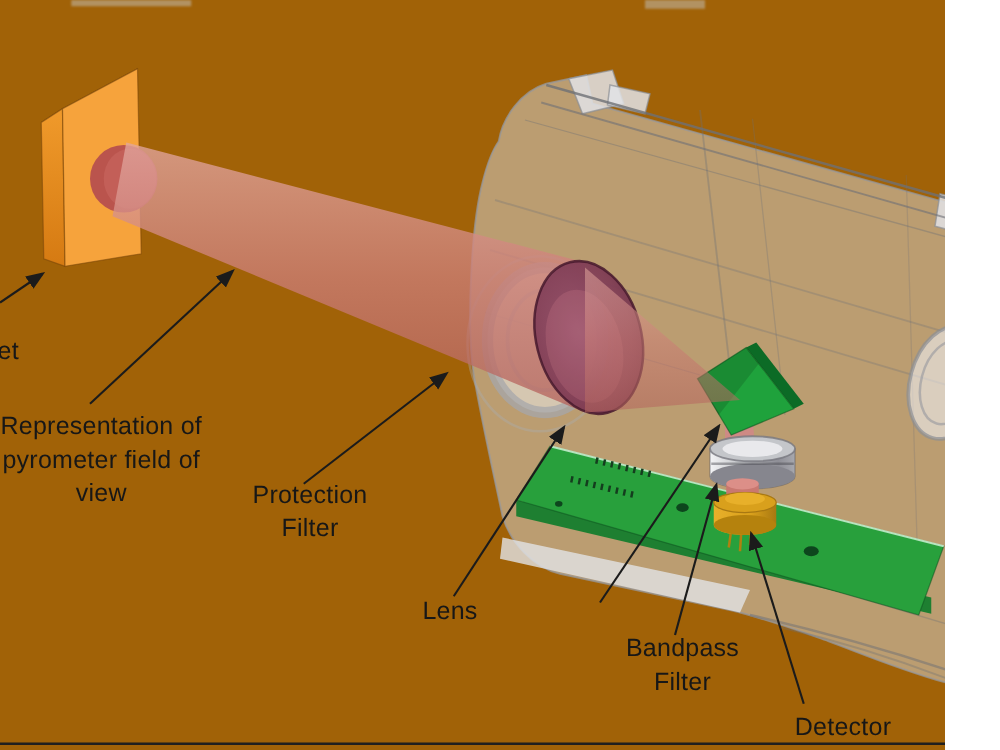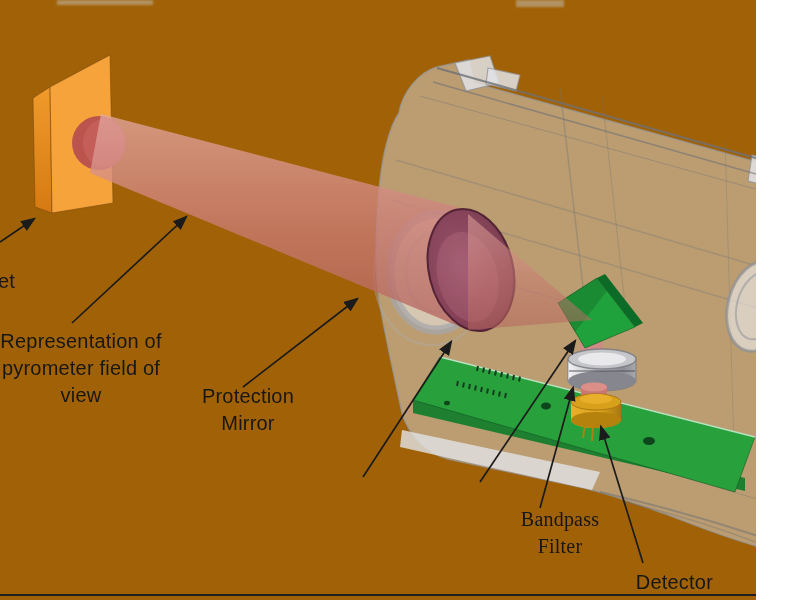--- a/index.html
+++ b/index.html
@@ -6,21 +6,21 @@
   #stage{position:relative;width:756px;height:600px;background:#a16207;overflow:hidden;
          font-family:"Liberation Sans",sans-serif;}
   #scene{position:absolute;left:0;top:0;width:800px;height:600px;}
   .lbl{position:absolute;font-size:20px;line-height:27px;color:#171717;text-align:center;
        white-space:pre-line;letter-spacing:.2px;}
   #lbl-target{left:-2px;top:268px;width:40px;text-align:left;}
   #lbl-fov{left:-40px;top:328px;width:242px;}
   #lbl-window{left:180px;top:383px;width:136px;}
   #lbl-lens{left:312px;top:476px;width:96px;}
   #lbl-mirror{left:419px;top:482px;width:96px;}
-  #lbl-filter{left:500px;top:506px;width:120px;font-family:Liberation Serif, serif;}
+  #lbl-filter{left:486px;top:506px;width:120px;}
   #lbl-detector{left:595px;top:569px;width:118px;text-align:right;}
   .remnant{position:absolute;top:0;height:5px;background:#c7ccd1;opacity:.45;filter:blur(1px);}
   #bottom-rule{position:absolute;left:0;top:594px;width:800px;height:2px;background:#1f1f1f;}
 </style>
 </head>
 <body>
 
 <div id="stage">
 
   <div class="remnant" style="left:57px;width:96px;"></div>
@@ -178,19 +178,20 @@
       <line x1="540" y1="508" x2="573" y2="388"></line>
       <line x1="643" y1="563" x2="601" y2="427"></line>
     </g>
   </svg>
 
   <div class="lbl" id="lbl-target">et</div>
   <div class="lbl" id="lbl-fov">Representation of
 pyrometer field of
 view</div>
   <div class="lbl" id="lbl-window">Protection
-Mirror</div>
+Filter</div>
+  <div class="lbl" id="lbl-lens">Lens</div>
   <div class="lbl" id="lbl-filter">Bandpass
 Filter</div>
   <div class="lbl" id="lbl-detector">Detector</div>
 
   <div id="bottom-rule"></div>
 </div>
 
 </body></html>

